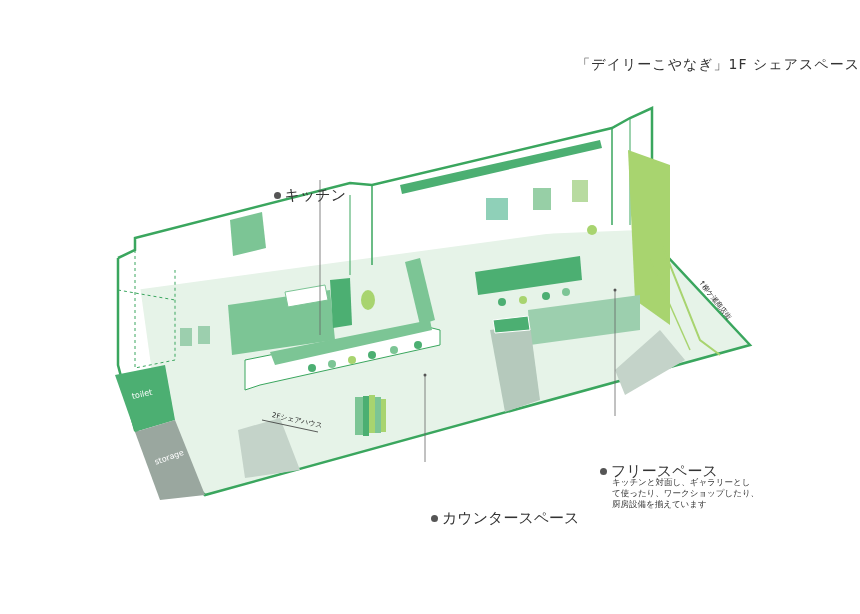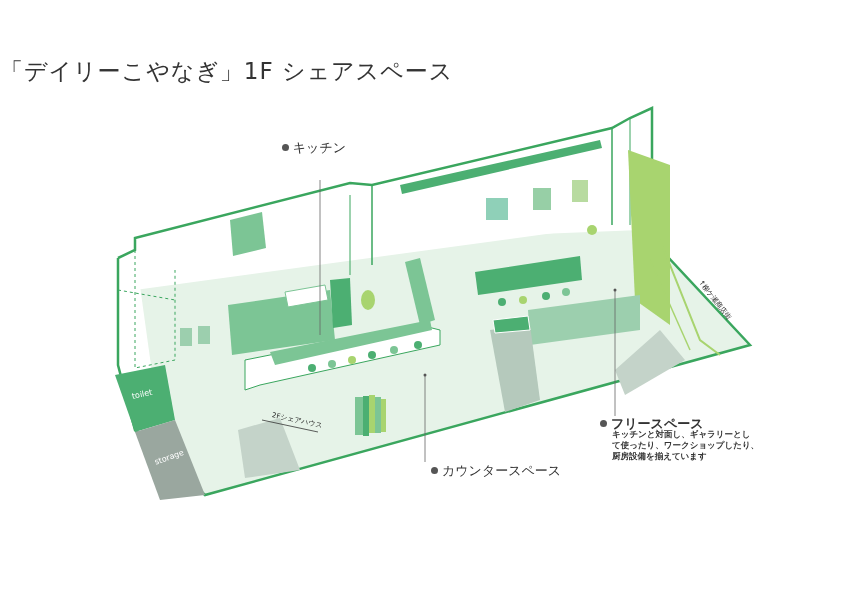--- a/index.html
+++ b/index.html
@@ -1,20 +1,20 @@
 <!DOCTYPE html>
 <html><head>
 <meta charset="utf-8">
 <style>
   html,body{margin:0;padding:0;background:#ffffff;}
   body{width:860px;height:614px;position:relative;overflow:hidden;font-family:"DejaVu Sans",sans-serif;}
-  .title{position:absolute;left:0;width:860px;top:56px;text-align:left;font-size:23px;color:#333;letter-spacing:1px;}
+  .title{position:absolute;left:0;width:860px;top:56px;text-align:right;font-size:14px;color:#333;letter-spacing:1px;}
   svg.plan{position:absolute;left:0;top:0;}
   .callout{position:absolute;font-size:8.5px;line-height:11px;color:#333;}
-  .callout .head{font-size:13px;display:flex;align-items:center;gap:4px;}
+  .callout .head{font-size:15px;display:flex;align-items:center;gap:4px;margin-top:48px;}
   .callout .dot{width:7px;height:7px;border-radius:50%;background:#555;display:inline-block;}
   .callout .body{padding-left:12px;}
   .callout.right{text-align:right;}
   .callout.right .body{padding-left:0;}
   .rot{position:absolute;font-size:7px;color:#222;white-space:nowrap;transform-origin:left center;}
   .room-lbl{position:absolute;font-size:8px;color:#fff;white-space:nowrap;transform-origin:left center;}
 </style>
 </head>
 <body>
 
@@ -112,21 +112,21 @@
     </div>
 </div>
 
 <div class="callout" style="left:431px;top:465px;width:170px;">
   <div class="head">
       <span class="dot"></span>
       <span>カウンタースペース</span>
     </div>
 </div>
 
-<div class="callout" style="left:600px;top:418px;width:200px;font-weight:bold;">
+<div class="callout" style="left:600px;top:418px;width:200px;">
   <div class="head">
       <span class="dot"></span>
       <span>フリースペース</span>
     </div>
   <div class="body">
     <div>キッチンと対面し、ギャラリーとし</div>
     <div>て使ったり、ワークショップしたり、</div>
     <div>厨房設備を揃えています</div>
   </div>
 </div>

